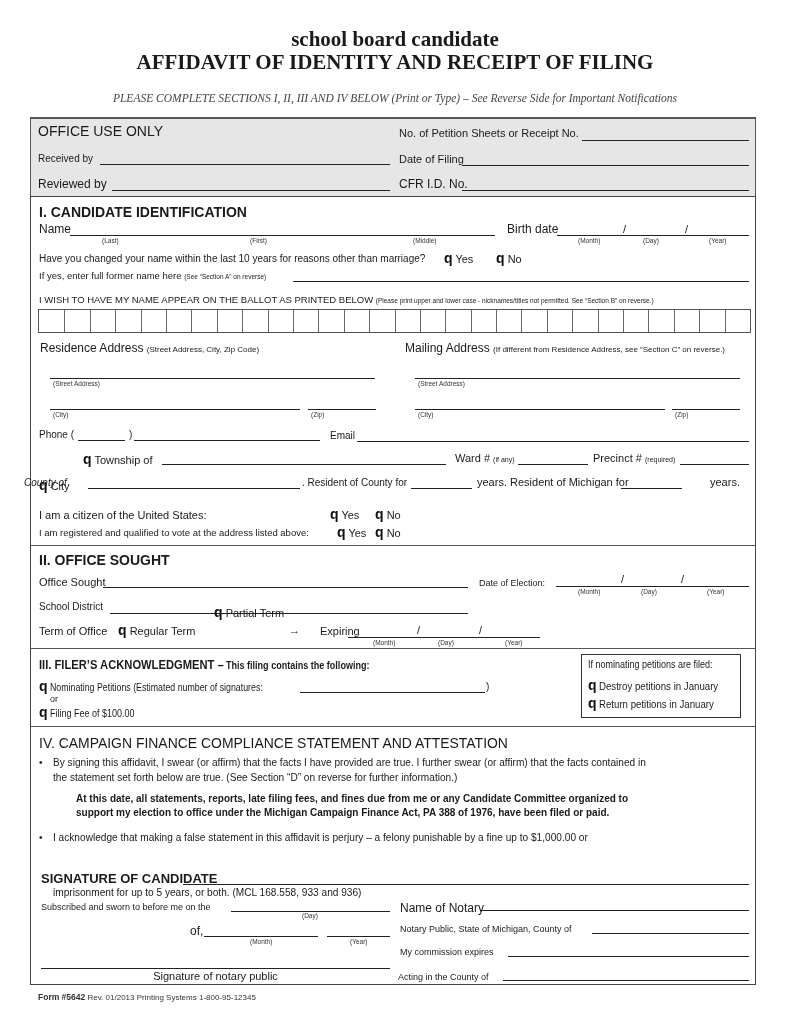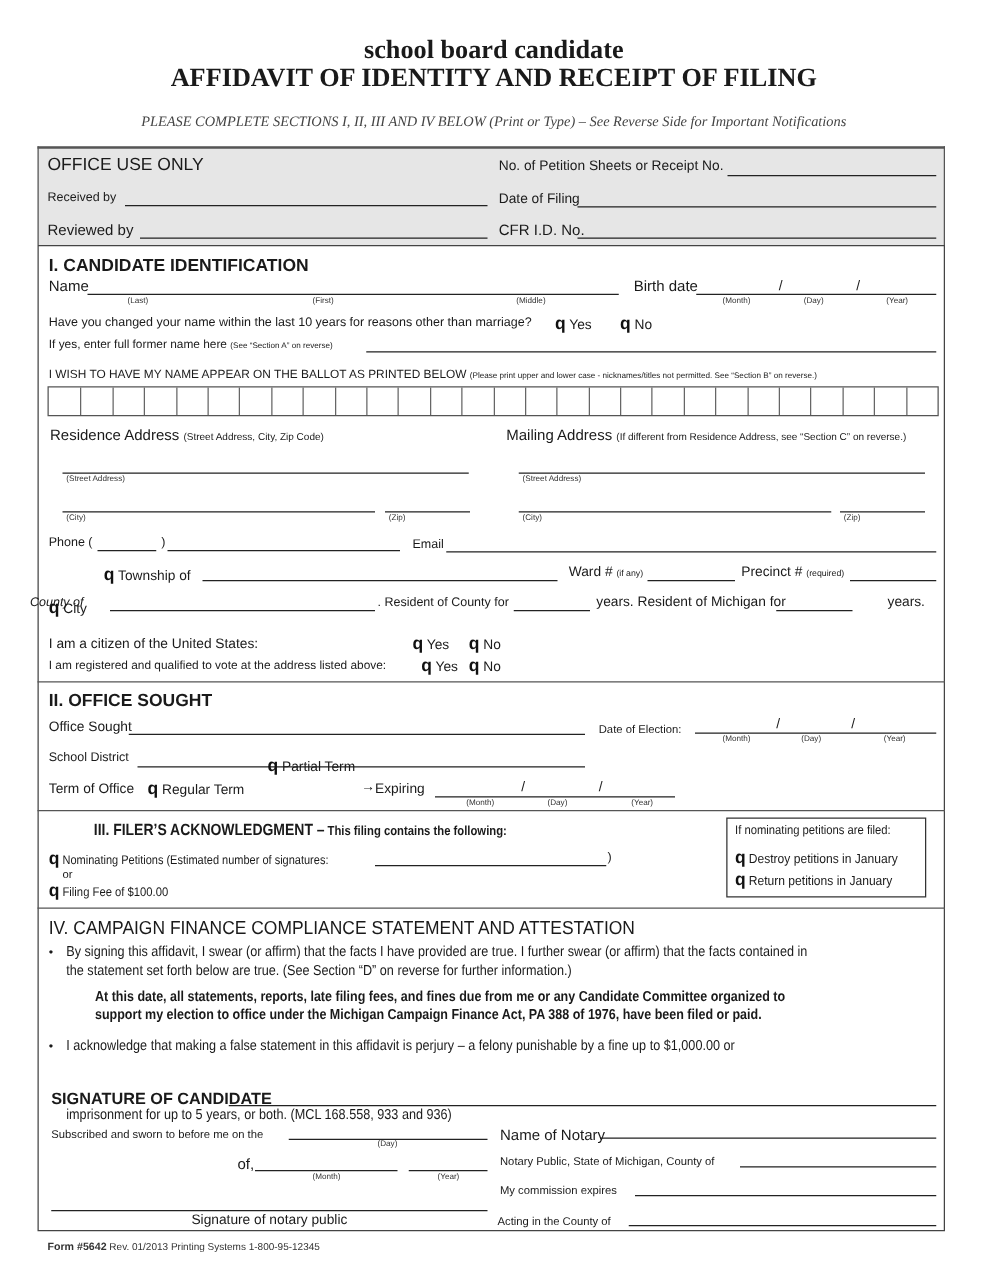--- a/index.html
+++ b/index.html
@@ -160,30 +160,30 @@
 <div class="hint" style="top:588px;left:641px;">(Day)</div>
 <div class="hint" style="top:588px;left:707px;">(Year)</div>
 
 <div class="abs t10" style="top:601px;left:39px;">School District</div>
 <div class="line" style="top:613px;left:110px;width:358px;"></div>
 
 <div class="abs t11" style="top:625px;left:39px;">Term of Office</div>
 <div class="abs t11" style="top:622px;left:118px;white-space:nowrap;"><span class="chk">q</span> <span>Regular Term</span></div>
 <div class="abs t11" style="top:604px;left:214px;white-space:nowrap;"><span class="chk">q</span> <span>Partial Term</span></div>
 <div class="abs t11" style="top:624px;left:289px;">→</div>
-<div class="abs t11" style="top:625px;left:300px;">Expiring</div>
+<div class="abs t11" style="top:625px;left:320px;">Expiring</div>
 <div class="line" style="top:637px;left:348px;width:192px;"></div>
 <div class="abs t11" style="top:624px;left:417px;">/</div>
 <div class="abs t11" style="top:624px;left:479px;">/</div>
 <div class="hint" style="top:639px;left:373px;">(Month)</div>
 <div class="hint" style="top:639px;left:438px;">(Day)</div>
 <div class="hint" style="top:639px;left:505px;">(Year)</div>
 
 <div class="sec-div" style="top:648px;"></div>
-<div class="abs" style="top:655px;left:39px;white-space:nowrap;font-weight:bold;margin-left:36px;">
+<div class="abs" style="top:655px;left:39px;white-space:nowrap;font-weight:bold;">
   <span class="narrow" style="font-size:13px;transform:scaleX(0.86);">III. FILER’S ACKNOWLEDGMENT –</span><span class="narrow" style="font-size:10.5px;transform:scaleX(0.86);margin-left:-28px;">This filing contains the following:</span>
 </div>
 <div class="abs" style="top:678px;left:39px;white-space:nowrap;font-size:10px;"><span class="chk">q</span> <span class="narrow" style="transform:scaleX(0.88);">Nominating Petitions (Estimated number of signatures:</span></div>
 <div class="line" style="top:692px;left:300px;width:185px;"></div>
 <div class="abs t10" style="top:681px;left:486px;">)</div>
 <div class="abs" style="top:694px;left:50px;font-size:9px;">or</div>
 <div class="abs" style="top:704px;left:39px;white-space:nowrap;font-size:10px;"><span class="chk">q</span> <span class="narrow" style="transform:scaleX(0.9);">Filing Fee of $100.00</span></div>
 
 <div class="abs" id="petition-box"></div>
 <div class="abs" style="top:659px;left:588px;font-size:10px;white-space:nowrap;"><span class="narrow" style="transform:scaleX(0.9);">If nominating petitions are filed:</span></div>

